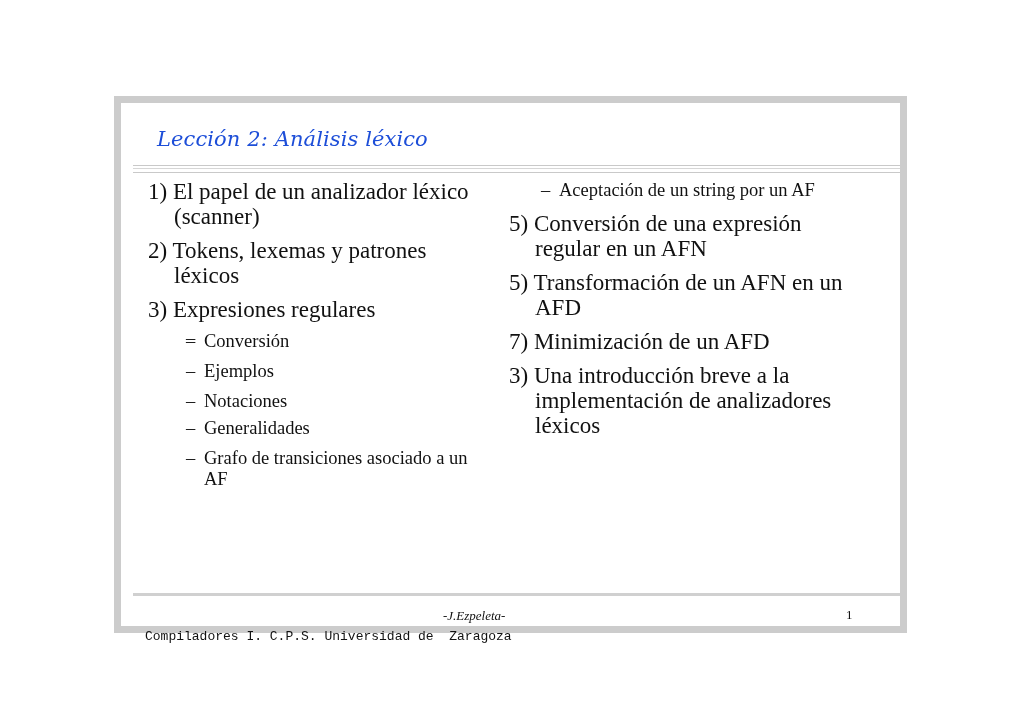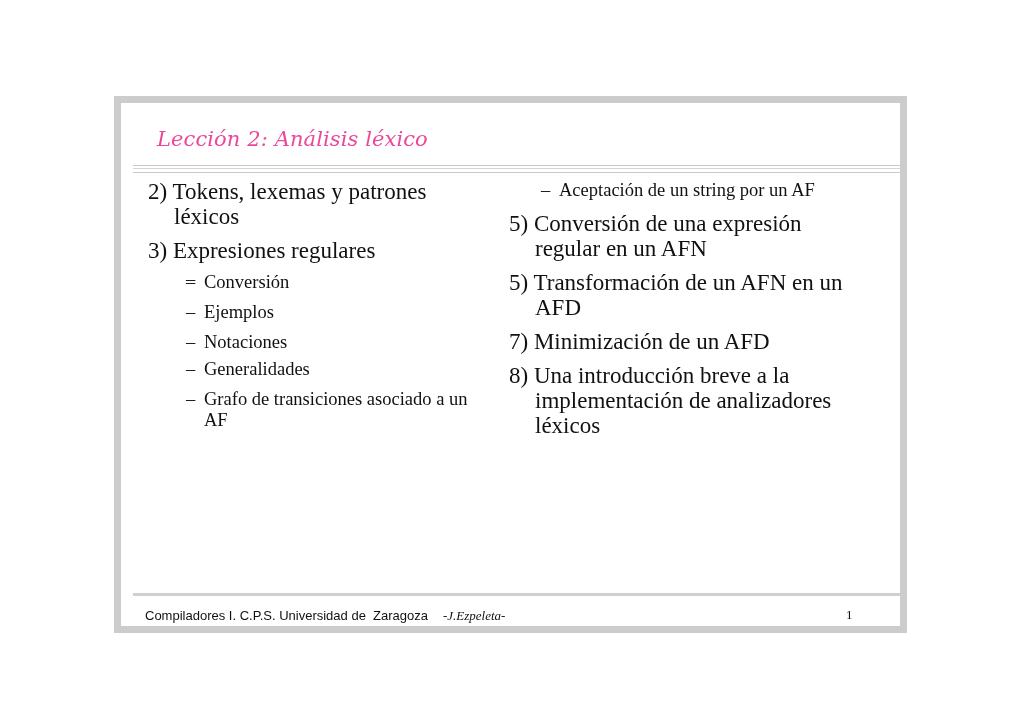--- a/index.html
+++ b/index.html
@@ -17,21 +17,21 @@
       width: 779px; height: 523px;
       border: 7px solid #cccccc;
       background: #ffffff;
     }
     .slide-title {
       position: absolute;
       left: 36px; top: 24px;
       font-family: "DejaVu Serif", serif;
       font-style: italic;
       font-size: 21px;
-      color: #ec4899;
+      color: #1d4ed8;
       white-space: nowrap;
       letter-spacing: 0.1px;
     }
     .title-rule {
       position: absolute;
       left: 12px; top: 62px;
       width: 767px; height: 6px;
       border-top: 1px solid #c9c9c9;
       border-bottom: 1px solid #c9c9c9;
     }
@@ -69,22 +69,22 @@
       left: 38px;
     }
     .footer-rule {
       position: absolute;
       left: 12px; top: 490px;
       width: 767px; height: 0;
       border-top: 3px solid #d0d0d0;
     }
     .footer-left {
       position: absolute;
-      left: 24px; top: 505px;
-      font-family: Liberation Sans, sans-serif;
+      left: 24px; top: 526px;
+      font-family: Liberation Mono, monospace;
       font-size: 13px;
       color: #111;
       white-space: pre;
     }
     .footer-author {
       position: absolute;
       left: 322px; top: 505px;
       font-family: "Liberation Serif", serif;
       font-size: 13px;
       color: #111;
@@ -99,35 +99,36 @@
     }
   </style>
 </head>
 <body>
 
 <div class="slide-frame">
   <div class="slide-title">Lección 2: Análisis léxico</div>
   <div class="title-rule"></div>
 
   <div class="col col-left">
+    <div class="item">1) El papel de un analizador léxico  (scanner)</div>
     <div class="item">2) Tokens, lexemas y patrones léxicos</div>
     <div class="item" style="margin-bottom:6px;">3) Expresiones regulares</div>
     <div class="sub"><span class="dash">–</span></div>
     <div class="sub"><span class="dash">–</span><span>Conversión</span></div>
     <div class="sub"><span class="dash">–</span><span>Ejemplos</span></div>
     <div class="sub" style="margin-bottom:6px;"><span class="dash">–</span><span>Notaciones</span></div>
     <div class="sub"><span class="dash">–</span><span>Generalidades</span></div>
     <div class="sub"><span class="dash">–</span><span>Grafo de transiciones asociado a un AF</span></div>
   </div>
 
   <div class="col col-right">
     <div class="sub" style="padding-left:50px; margin-bottom:10px;"><span class="dash" style="left:32px;">–</span><span>Aceptación de un string por un AF</span></div>
     <div class="item">5) Conversión de una expresión regular en un AFN</div>
     <div class="item">5) Transformación de un AFN en un AFD</div>
     <div class="item">7) Minimización de un AFD</div>
-    <div class="item" style="width:300px;">8) Una introducción breve a la implementación de analizadores léxicos</div>
+    <div class="item" style="width:300px;">3) Una introducción breve a la implementación de analizadores léxicos</div>
   </div>
 
   <div class="footer-rule"></div>
   <div class="footer-left">Compiladores I. C.P.S. Universidad de  Zaragoza</div>
   <div class="footer-author">-J.Ezpeleta-</div>
   <div class="page-number">1</div>
 </div>
 
 </body></html>

